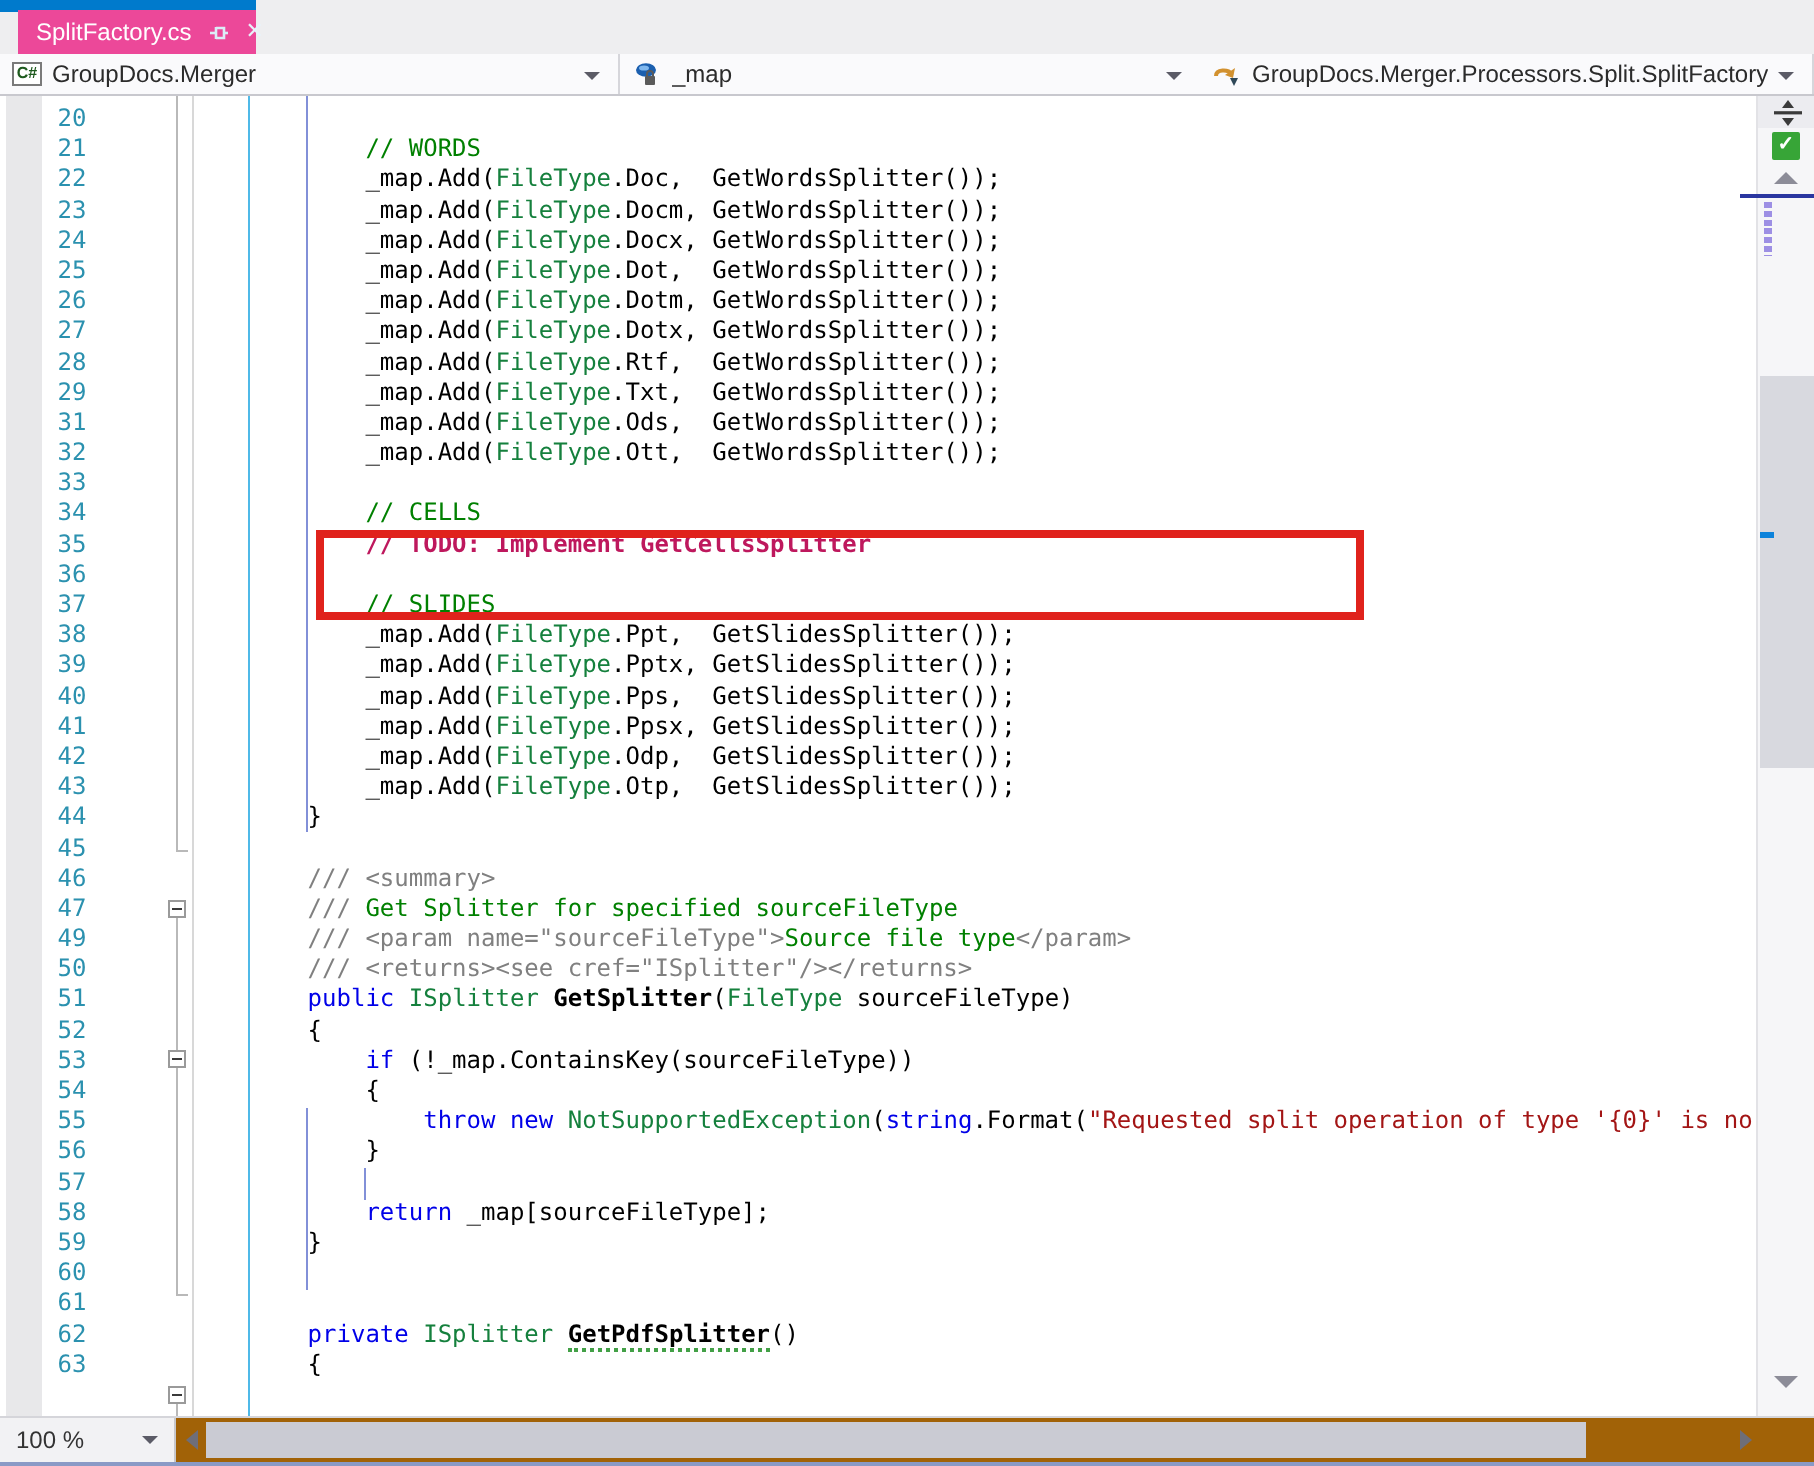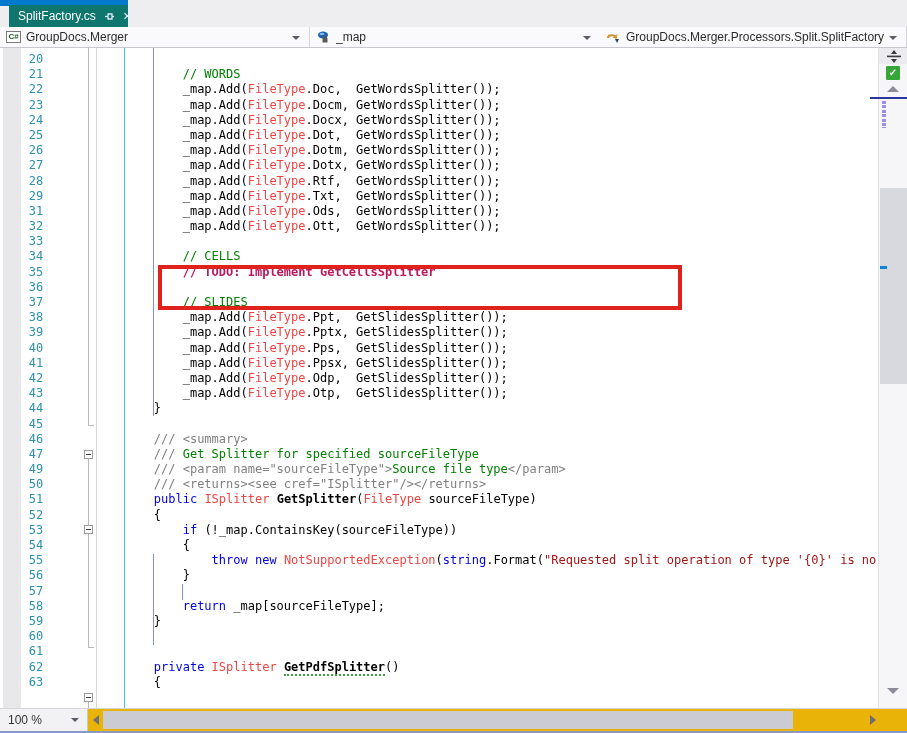--- a/index.html
+++ b/index.html
@@ -3,21 +3,21 @@
 <meta charset="utf-8">
 <style>
   * { margin:0; padding:0; box-sizing:border-box; }
   html,body { width:907px; height:733px; }
   body { font-family:"Liberation Sans", sans-serif; background:#fff; overflow:hidden; }
   #window { position:relative; width:907px; height:733px; background:#fff; overflow:hidden; }
 
   
   #tabstrip { position:absolute; left:0; top:0; width:907px; height:27px; background:#EEEEF0; }
   #tab-lead { position:absolute; left:0; top:0; width:128px; height:6px; background:#007ACC; }
-  #tab { position:absolute; left:9px; top:5px; width:119px; height:22px; background:#0f766e;
+  #tab { position:absolute; left:9px; top:5px; width:119px; height:22px; background:#ec4899;
          display:flex; align-items:center; padding-left:9px; }
   #tab .title { color:#fff; font-size:12px; white-space:nowrap; }
   #tab .pin { margin-left:8px; display:flex; }
   #tab .close { margin-left:8px; color:#E8F2FA; font-size:11px; line-height:11px; }
 
   
   #navbar { position:absolute; left:0; top:27px; width:907px; height:21px; background:#FAFAFC;
             border-bottom:1px solid #C8C8CE; display:flex; }
   .combo { position:relative; height:20px; display:flex; align-items:center; padding-left:6px; }
   .combo .lbl { font-size:12px; color:#2B2B2B; margin-left:5px; white-space:nowrap; overflow:hidden; }
@@ -41,21 +41,21 @@
           border:1px solid #9A9A9A; }
   .fold i { position:absolute; left:1px; top:3px; width:5px; height:1px; background:#3A3A3A; display:block; }
 
   #code-lines { position:absolute; left:0; top:4px; right:30px; bottom:0; overflow:hidden;
                 font-family:"DejaVu Sans Mono", monospace; font-size:12px; }
   .row { position:relative; height:15.2px; line-height:15.2px; white-space:pre; }
   .ln { position:absolute; left:0; top:0; width:72px; text-align:center; color:#2B91AF; }
   .code { position:absolute; left:96px; top:0; }
   .tk-p { color:#000; }
   .tk-k { color:#0000E8; }
-  .tk-t { color:#ef4444; }
+  .tk-t { color:#15803d; }
   .tk-c { color:#008000; }
   .tk-g { color:#808080; }
   .tk-s { color:#A31515; }
   .tk-todo { color:#be185d; font-weight:bold; }
   .tk-m { color:#000; font-weight:bold; }
   .tk-u { color:#000; font-weight:bold; border-bottom:2px dotted #43A047; }
 
   #red-box { position:absolute; left:158px; top:217px; width:524px; height:45px;
              border:4px solid #E0221C; }
 
@@ -72,21 +72,21 @@
           border-bottom:6px solid #8C8C98; }
   #v-down { left:8px; top:640px; border-left:6px solid transparent; border-right:6px solid transparent;
             border-top:6px solid #8C8C98; }
   #v-thumb { position:absolute; left:1px; top:140px; width:27px; height:196px; background:#D8D9DF; }
   #v-caret-mark { position:absolute; left:1px; top:218px; width:7px; height:3px; background:#0D83DB; }
   #marker-line { position:absolute; left:870px; top:97px; width:37px; height:2px; background:#2A36A0; }
   #todo-marks { position:absolute; left:882px; top:101px; width:4px; height:27px;
                 background:repeating-linear-gradient(to bottom, #9D8FE4 0 3px, transparent 3px 4.4px); }
 
   
-  #hbar { position:absolute; left:0; top:708px; width:907px; height:23px; background:#eab308;
+  #hbar { position:absolute; left:0; top:708px; width:907px; height:23px; background:#a16207;
           border-top:1px solid #D5D5DA; }
   #zoom-combo { position:absolute; left:0; top:0; width:88px; height:22px; background:#F2F2F4;
                 border-right:1px solid #C8C8CC; }
   #zoom-combo .lbl { position:absolute; left:8px; top:4px; font-size:12px; color:#333; }
   #zoom-combo .arrow { position:absolute; right:8px; top:9px; width:0; height:0;
                        border-left:4px solid transparent; border-right:4px solid transparent;
                        border-top:4px solid #5B5B66; }
   #h-left { left:93px; top:6px; border-top:5px solid transparent; border-bottom:5px solid transparent;
             border-right:6px solid #6E6E78; }
   #h-right { left:870px; top:6px; border-top:5px solid transparent; border-bottom:5px solid transparent;

